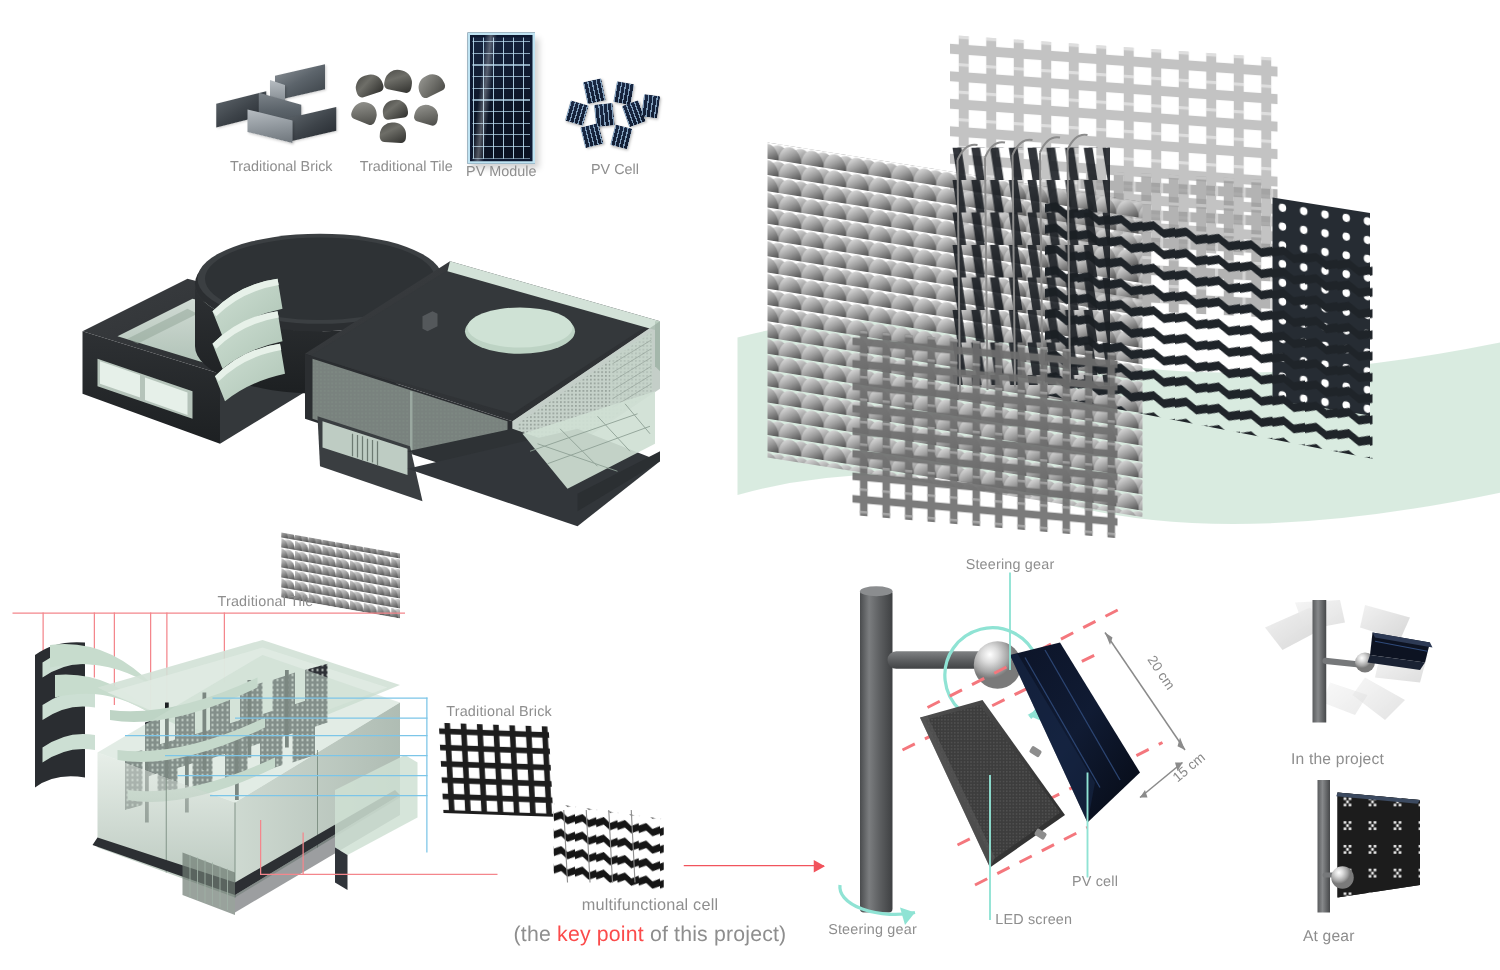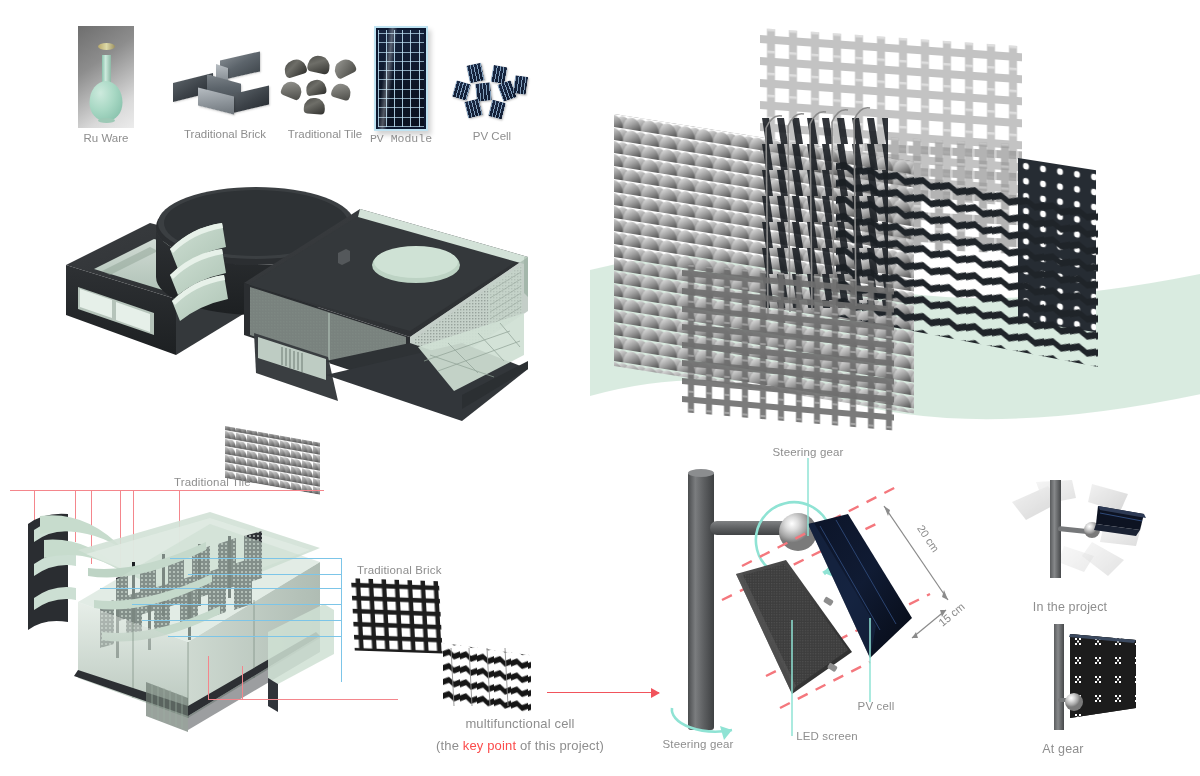--- a/index.html
+++ b/index.html
@@ -127,31 +127,20 @@
 
   svg { overflow: visible; display:block; }
 </style>
 </head>
 <body>
 
 <div class="board">
 
   <div class="abs" style="left:0;top:0;width:560px;height:160px;">
 
-    <div class="mat" style="left:78px;top:26px;width:56px;height:120px;">
-      <div class="vase-frame">
-        <div class="vase">
-          <div class="neck"></div>
-          <div class="lip"></div>
-          <div class="body"></div>
-          <div class="foot"></div>
-        </div>
-      </div>
-      <div class="label" style="top:106px;">Ru Ware</div>
-    </div>
 
     <div class="mat" style="left:172px;top:54px;width:106px;height:92px;">
       <div class="abs" style="left:0;top:0;width:106px;height:62px;">
         <div class="brick" style="left:48px;top:2px;width:40px;height:20px;transform:skewY(-13deg);"></div>
         <div class="brick lt" style="left:44px;top:12px;width:12px;height:22px;transform:skewY(18deg);"></div>
         <div class="brick dk" style="left:1px;top:24px;width:40px;height:19px;transform:skewY(-14deg);"></div>
         <div class="brick lt" style="left:38px;top:23px;width:11px;height:22px;transform:skewY(17deg);"></div>
         <div class="brick" style="left:35px;top:25px;width:34px;height:21px;transform:skewY(16deg);"></div>
         <div class="brick dk" style="left:59px;top:36px;width:38px;height:19px;transform:skewY(-13deg);"></div>
         <div class="brick lt" style="left:26px;top:38px;width:36px;height:18px;transform:skewY(14deg);"></div>
@@ -170,21 +159,21 @@
         <div class="tile" style="left:24px;top:44px;width:21px;height:16px;transform:rotate(4deg);"></div>
       </div>
       <div class="label" style="top:74px;">Traditional Tile</div>
     </div>
 
     <div class="mat" style="left:372px;top:26px;width:58px;height:120px;">
       <div class="pvmod" style="left:2px;top:0;">
         <div class="cells"></div>
         <div class="glint"></div>
       </div>
-      <div class="label" style="top:106px;font-family:Liberation Mono, monospace;">PV Module</div>
+      <div class="label" style="top:106px;">PV Module</div>
     </div>
 
     <div class="mat" style="left:452px;top:64px;width:80px;height:82px;">
       <div class="abs" style="left:0;top:0;width:80px;height:56px;">
         <div class="pvcell-s" style="left:16px;top:0;width:15px;height:18px;transform:rotate(-12deg);"></div>
         <div class="pvcell-s" style="left:40px;top:2px;width:14px;height:17px;transform:rotate(10deg);"></div>
         <div class="pvcell-s" style="left:2px;top:18px;width:15px;height:17px;transform:rotate(16deg);"></div>
         <div class="pvcell-s" style="left:24px;top:19px;width:15px;height:18px;transform:rotate(-6deg);"></div>
         <div class="pvcell-s" style="left:48px;top:18px;width:14px;height:18px;transform:rotate(-20deg);"></div>
         <div class="pvcell-s" style="left:62px;top:12px;width:13px;height:18px;transform:rotate(8deg);"></div>
@@ -547,21 +536,21 @@
         <line x1="26" y1="0" x2="29" y2="58"></line>
         <line x1="44" y1="0" x2="47" y2="58"></line>
         <line x1="62" y1="0" x2="65" y2="58"></line>
       </g>
     </svg>
   </div>
 
   <div class="arrow-red" style="left:547px;top:692px;width:112px;"></div>
 
   <div class="cap c" style="left:520px;top:716px;font-size:13px;">multifunctional cell</div>
-  <div class="cap c" style="left:520px;top:738px;font-size:13px;"><span>(the </span><span class="keypoint">key point</span><span> of this project)</span></div>
+  <div class="cap c" style="left:520px;top:738px;font-size:17px;"><span>(the </span><span class="keypoint">key point</span><span> of this project)</span></div>
 
   <div class="abs" style="left:680px;top:440px;width:330px;height:330px;">
     <svg width="330" height="330" viewBox="0 0 330 330">
       <defs>
         <linearGradient id="poleG" x1="0" y1="0" x2="1" y2="0">
           <stop offset="0%" stop-color="#4a4c4e"></stop>
             <stop offset="28%" stop-color="#7b7d7f"></stop>
           <stop offset="62%" stop-color="#5c5e60"></stop>
             <stop offset="100%" stop-color="#3e4042"></stop>
         </linearGradient>

